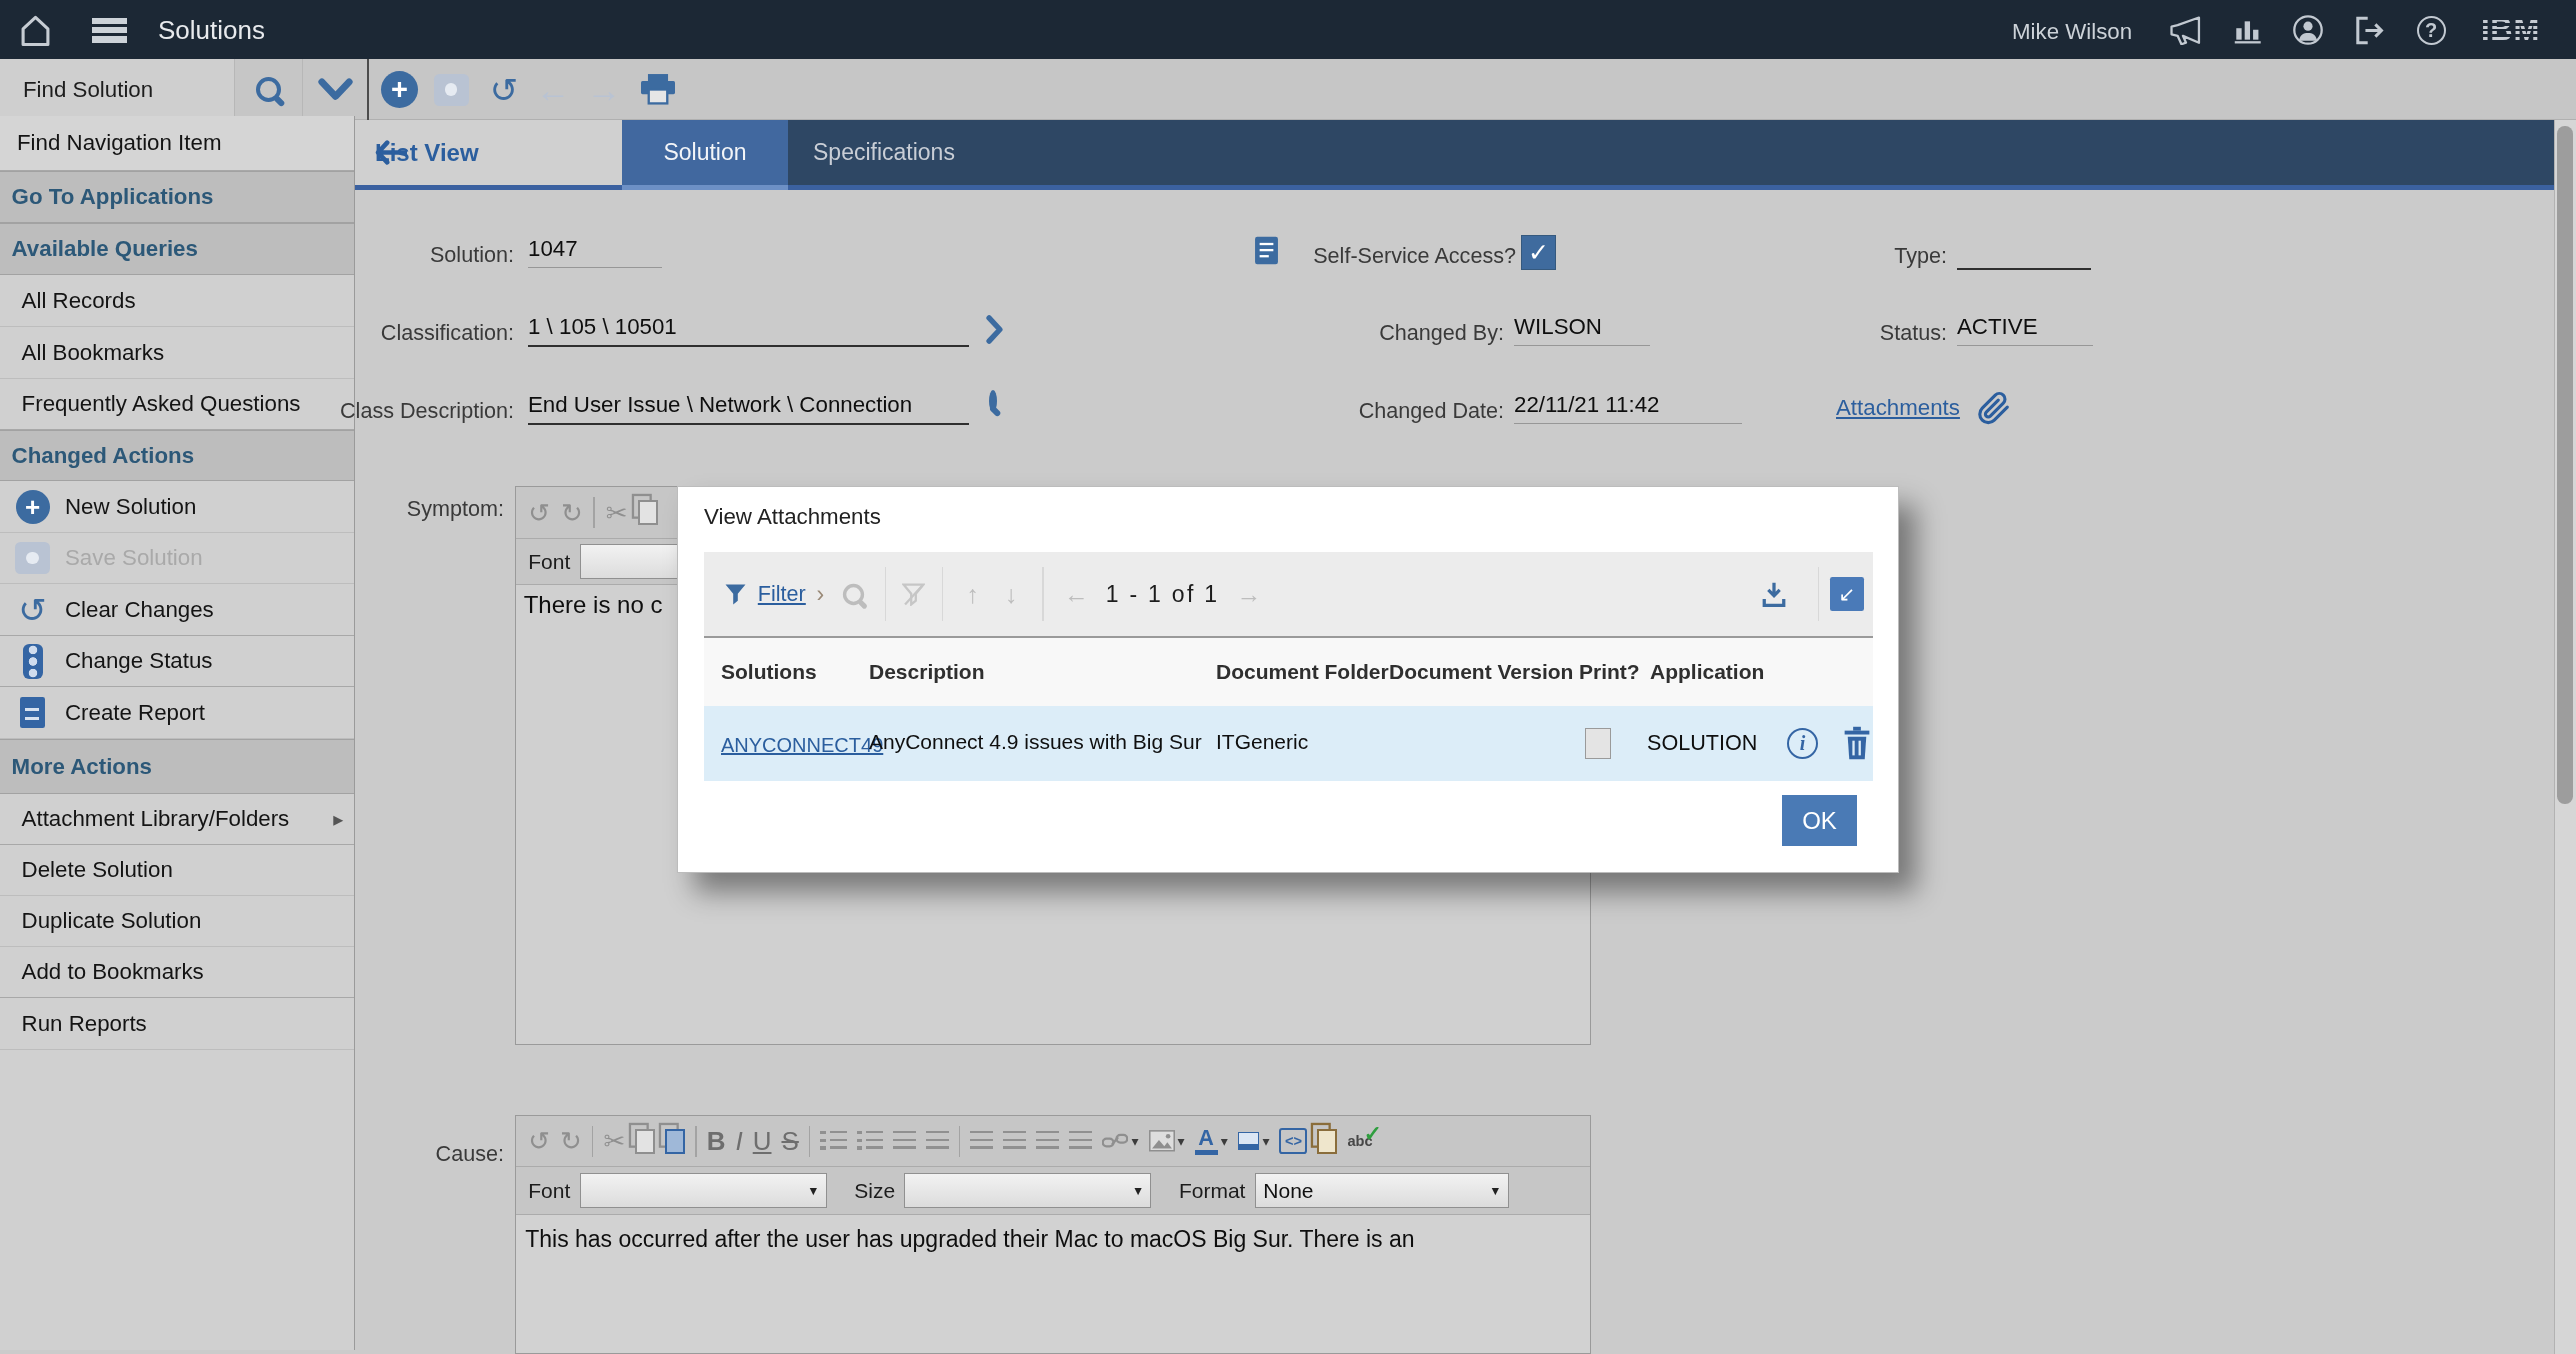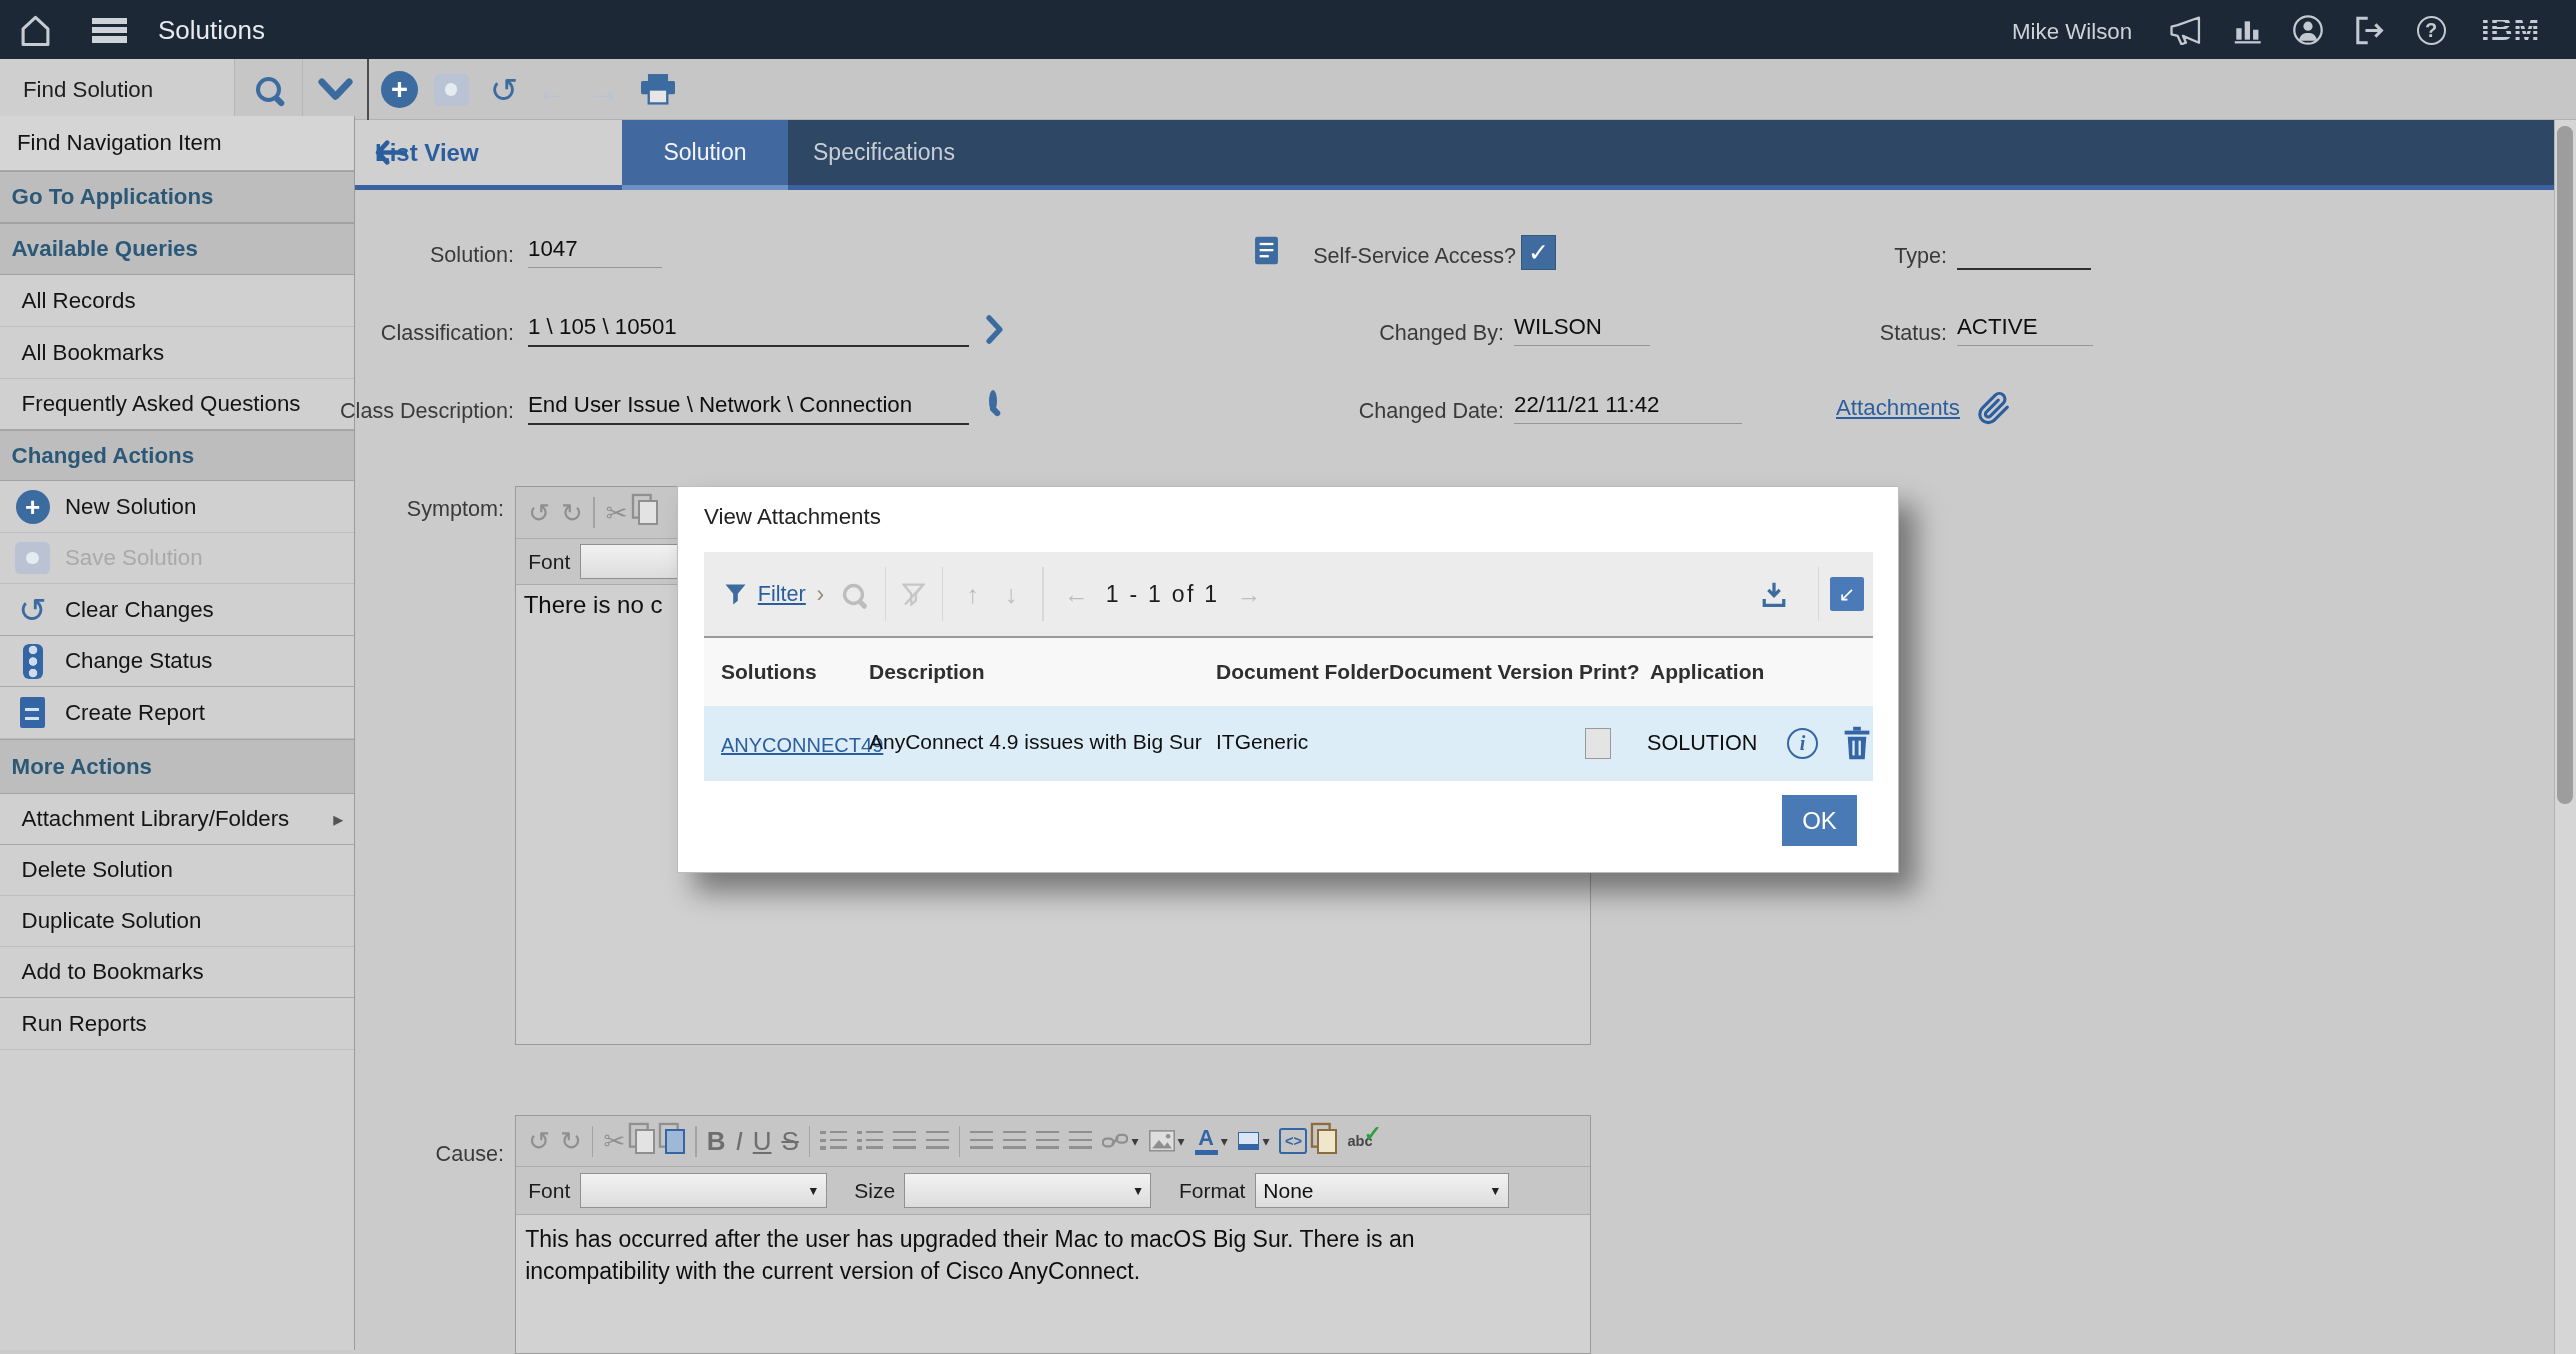--- a/index.html
+++ b/index.html
@@ -413,21 +413,20 @@
       <span class="dropdown" style="width:247px;height:35px;">
           <span></span>
         </span>
       <span class="elabel" style="margin-left:18.5px;">Format</span>
       <span class="dropdown" style="width:254px;height:35px;">
           <span>None</span>
         </span>
     </div>
     <div style="padding:7.7px 9.2px;font-size:23px;line-height:32px;color:#0e0e0e;">
       <div>This has occurred after the user has upgraded their Mac to macOS Big Sur. There is an</div>
-      <div>incompatibility with the current version of Cisco AnyConnect.</div>
     </div>
   </div>
 
   
   <div class="modal">
     <div style="position:absolute;left:26px;top:17px;font-size:22.3px;color:#222;">View Attachments</div>
 
     <div class="mband">
       <svg class="funnel" style="margin-left:20px;" viewBox="0 0 30 30">
           <path d="M2 2h26L18 14v9l-6 5V14z" fill="#3c6ba0"></path>

